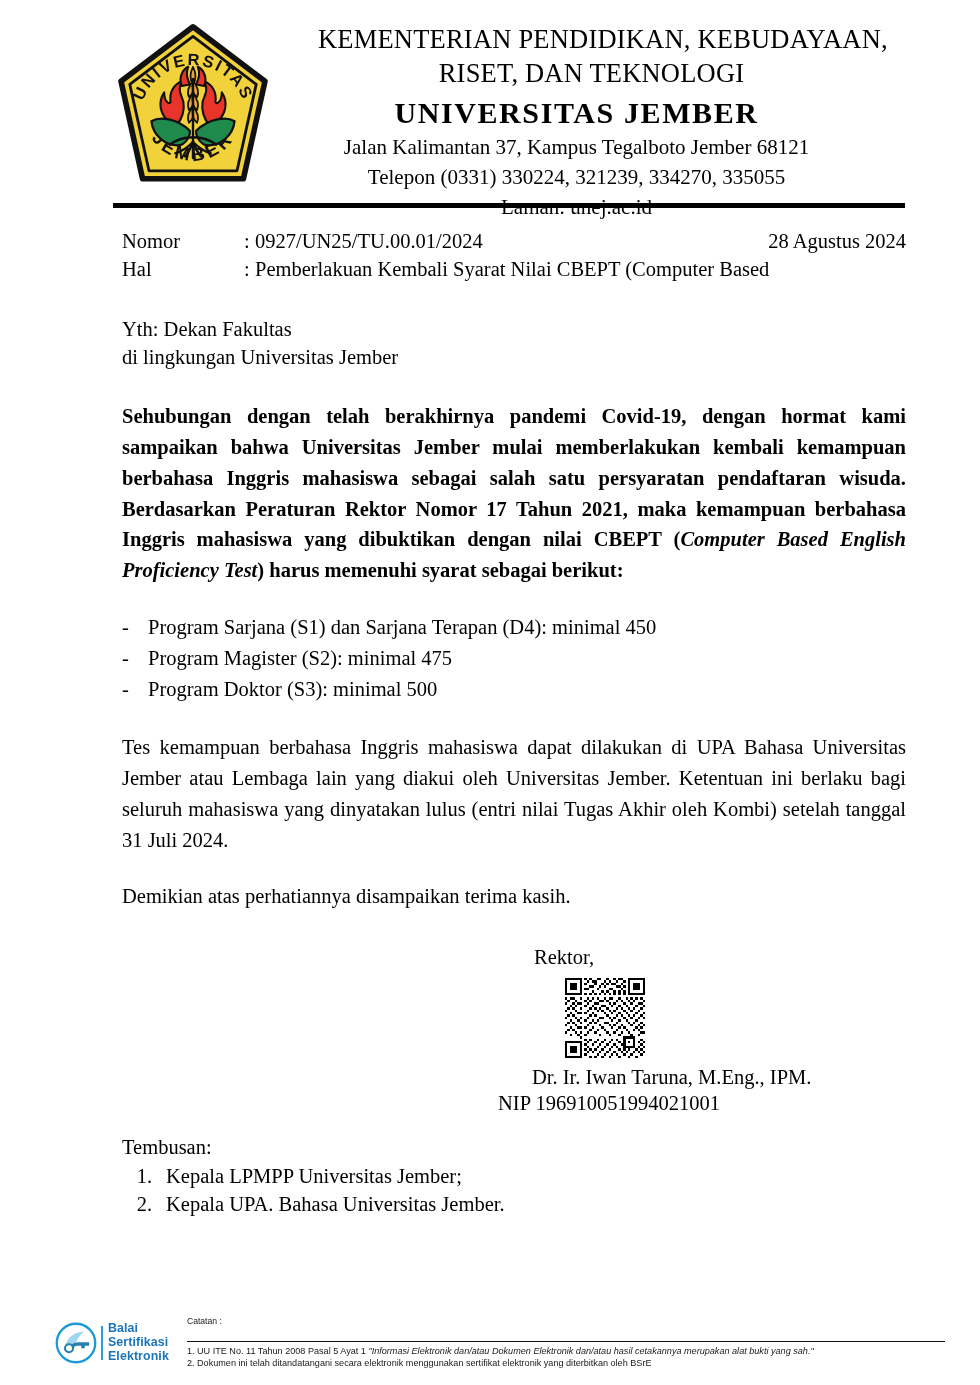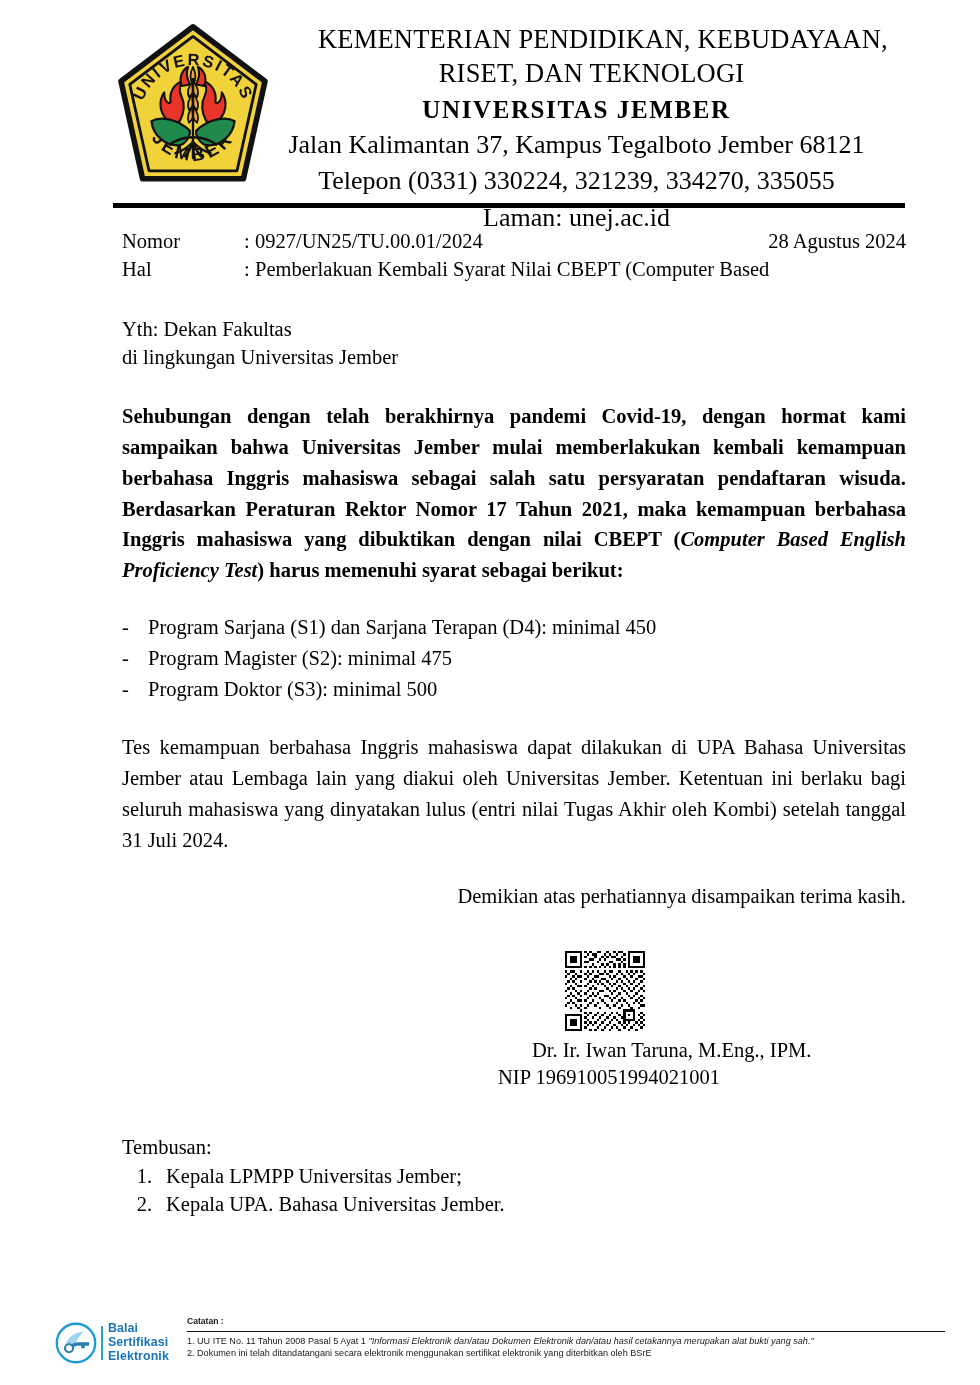--- a/index.html
+++ b/index.html
@@ -32,28 +32,28 @@
     padding-right: 40px;
   }
   .head-line1, .head-line2 {
     font-size: 26.5px;
     letter-spacing: .2px;
     line-height: 1.30;
     white-space: nowrap;
     margin-left: 30px;
   }
   .head-univ {
-    font-size: 25px;
+    font-size: 30px;
     font-weight: bold;
     letter-spacing: 1.6px;
     margin-top: 3px;
     line-height: 1.28;
   }
   .head-addr {
-    font-size: 26px;
+    font-size: 21px;
     line-height: 1.33;
     margin-top: 2px;
   }
 
   .rule-thick {
     position: absolute;
     left: 113px; top: 203px;
     width: 792px; height: 5px;
     background: #000;
   }
@@ -93,21 +93,21 @@
 
   .req-list {
     margin-top: 26px;
     line-height: 1.52;
   }
   .req-item { display: flex; }
   .req-dash { width: 26px; flex: 0 0 26px; }
   .req-text { flex: 1 1 auto; }
 
   .para.p2 { margin-top: 27px; }
-  .para.p3 { margin-top: 26px; text-align: right; }
+  .para.p3 { margin-top: 26px; text-align: left; }
 
   
   .signature {
     position: absolute;
     left: 412px; top: 944px;
     width: 470px;
     font-size: 20.5px;
     line-height: 1.3;
   }
   .sig-title {
@@ -160,21 +160,21 @@
     letter-spacing: .1px;
   }
   .footnote {
     flex: 1 1 auto;
     margin-left: 18px;
     font-family: "Liberation Sans", "DejaVu Sans", sans-serif;
     font-size: 9.1px;
     color: #1a1a1a;
     line-height: 1.32;
   }
-  .footnote-title { font-size: 8.6px; margin-bottom: 4px; font-weight: bold; }
+  .footnote-title { font-size: 8.6px; margin-bottom: 14px; }
   .footnote-rule { height: 1px; background: #111; margin: 1px 0 3px 0; }
   .footnote i { font-style: italic; }
 </style>
 </head>
 <body>
 
 <div class="letterhead">
 
   <div class="logo-wrap">
     <svg viewBox="0 0 200 215" width="160" height="172" aria-hidden="true">
@@ -277,20 +277,21 @@
       <div class="req-dash">-</div>
       <div class="req-text">Program Doktor (S3): minimal 500</div>
     </div>
   </div>
 
   <div class="para p2">Tes kemampuan berbahasa Inggris mahasiswa dapat dilakukan di UPA Bahasa Universitas Jember atau Lembaga lain yang diakui oleh Universitas Jember. Ketentuan ini berlaku bagi seluruh mahasiswa yang dinyatakan lulus (entri nilai Tugas Akhir oleh Kombi) setelah tanggal 31 Juli 2024.</div>
   <div class="para p3">Demikian atas perhatiannya disampaikan terima kasih.</div>
 </div>
 
 <div class="signature">
+  <div class="sig-title">Rektor,</div>
 
   <div class="qr">
     <svg viewBox="0 0 33 33" width="84" height="80" shape-rendering="crispEdges" aria-hidden="true">
       <rect width="33" height="33" fill="#fff"></rect>
       <g fill="#000">
 
         <rect x="0" y="0" width="7" height="1"></rect>
           <rect x="0" y="6" width="7" height="1"></rect>
         <rect x="0" y="0" width="1" height="7"></rect>
           <rect x="6" y="0" width="1" height="7"></rect>

